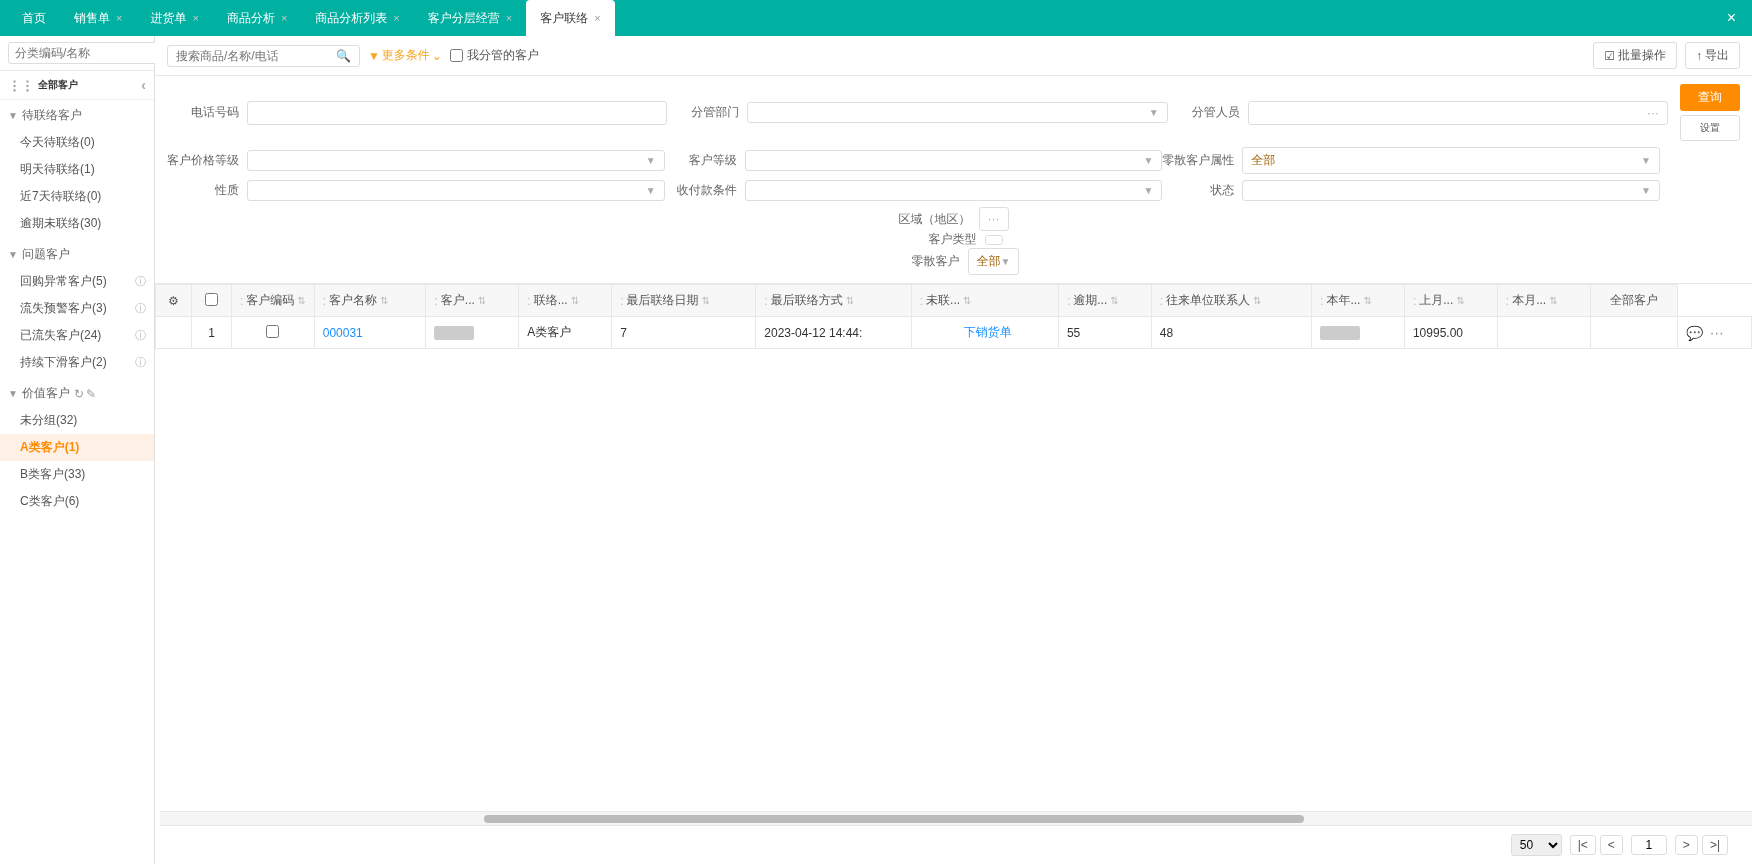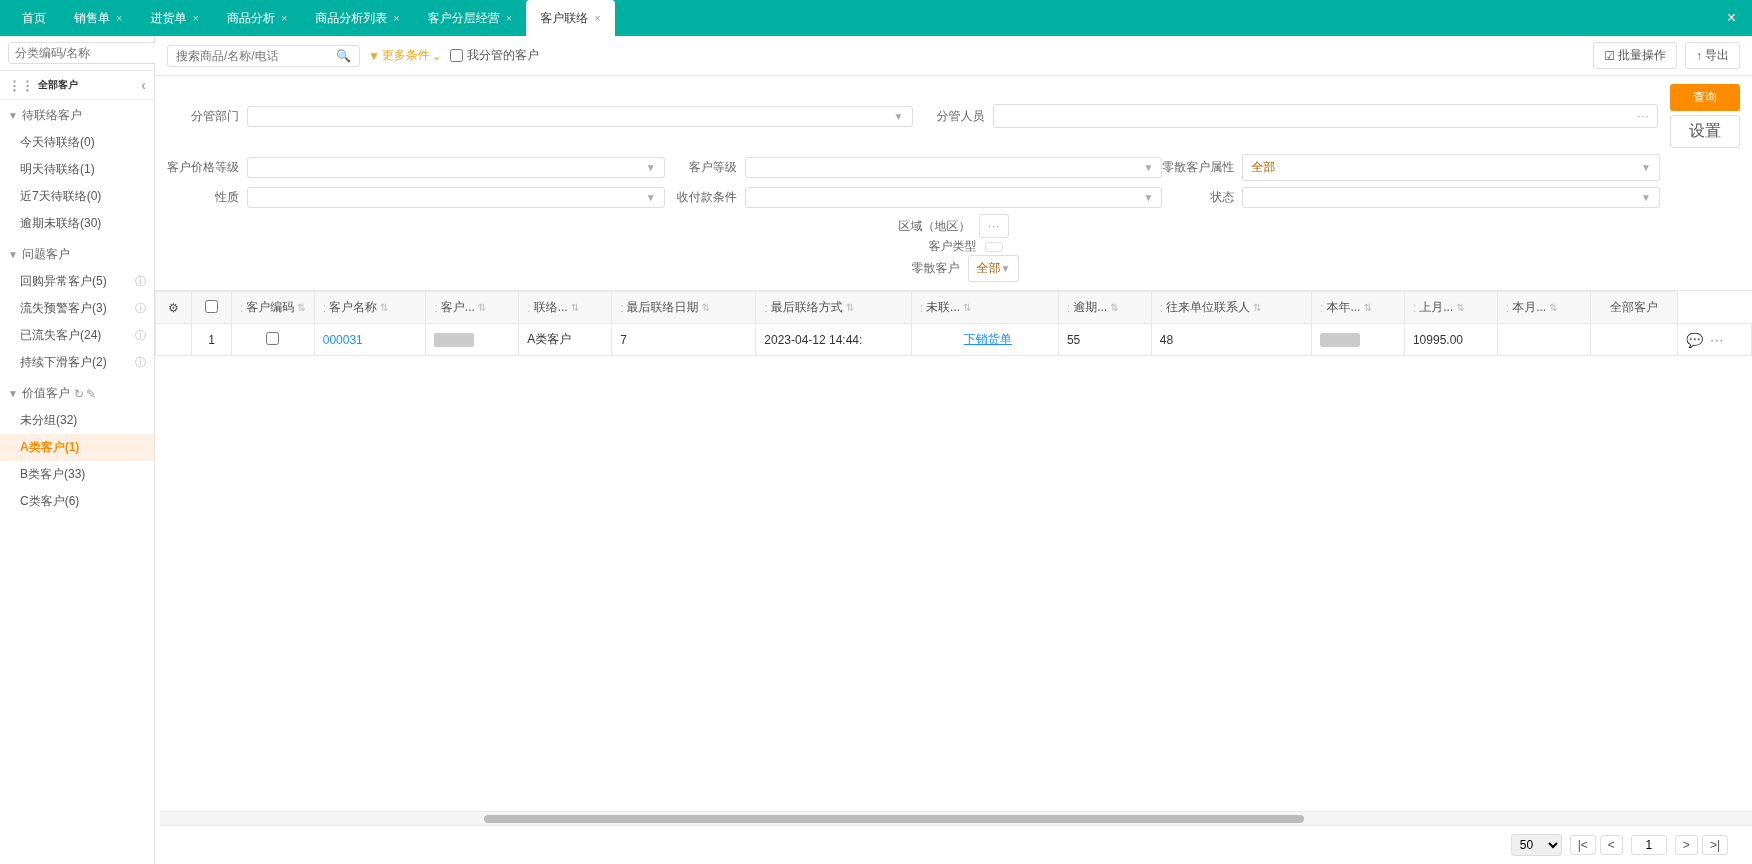--- a/index.html
+++ b/index.html
@@ -117,40 +117,40 @@
 
     .filter-actions-right {
       display: flex; flex-direction: column; gap: 4px; padding-left: 12px; flex-shrink: 0;
     }
     .btn-query {
       background: #ff8c00; color: #fff; border: none; border-radius: 3px;
       padding: 5px 18px; cursor: pointer; font-size: 12px;
     }
     .btn-setting {
       background: #fff; color: #555; border: 1px solid #ddd; border-radius: 3px;
-      padding: 5px 18px; cursor: pointer; font-size: 16px;
+      padding: 5px 18px; cursor: pointer; font-size: 10px;
     }
 
     
     .table-area { flex: 1; overflow: auto; background: #fff; margin: 0; }
     .data-table {
       width: 100%; border-collapse: collapse; font-size: 12px;
     }
     .data-table th {
       background: #f7f7f7; border: 1px solid #e8e8e8;
       padding: 7px 8px; color: #555; font-weight: normal;
       white-space: nowrap; position: sticky; top: 0; z-index: 1;
     }
     .data-table th .th-inner { display: flex; align-items: center; gap: 3px; }
     .data-table th .sort-icon { color: #bbb; font-size: 10px; }
     .data-table td {
       border: 1px solid #e8e8e8; padding: 7px 8px; color: #333;
       white-space: nowrap;
     }
-    .data-table .link { color: #1890ff; text-decoration: underline; cursor: pointer; margin-left: 44px; }
+    .data-table .link { color: #1890ff; cursor: pointer; margin-left: 44px; }
     .data-table .col-num { width: 40px; text-align: center; }
     .data-table .col-check { width: 30px; text-align: center; }
     .data-table .col-gear { width: 36px; text-align: center; }
     .col-actions { display: flex; gap: 6px; }
     .col-actions span { cursor: pointer; font-size: 14px; color: #999; }
     .scroll-thumb {
       width: 820px; height: 8px; background: #bbb; border-radius: 4px; margin-left: 160px;
     }
 
     
@@ -313,20 +313,24 @@
         <button class="btn-export">
           <span>↑</span>
           <span>导出</span>
         </button>
       </div>
     </div>
 
     <div class="filter-form">
 
       <div class="filter-row">
+        <div class="filter-field">
+          <span class="filter-label">电话号码</span>
+          <input class="filter-input" type="text" style="">
+        </div>
         <div class="filter-field">
           <span class="filter-label">分管部门</span>
           <div class="filter-select">
             <span class="sel-text"></span>
             <span class="sel-arrow">▼</span>
           </div>
         </div>
         <div class="filter-field">
           <span class="filter-label">分管人员</span>
           <div class="filter-select">

